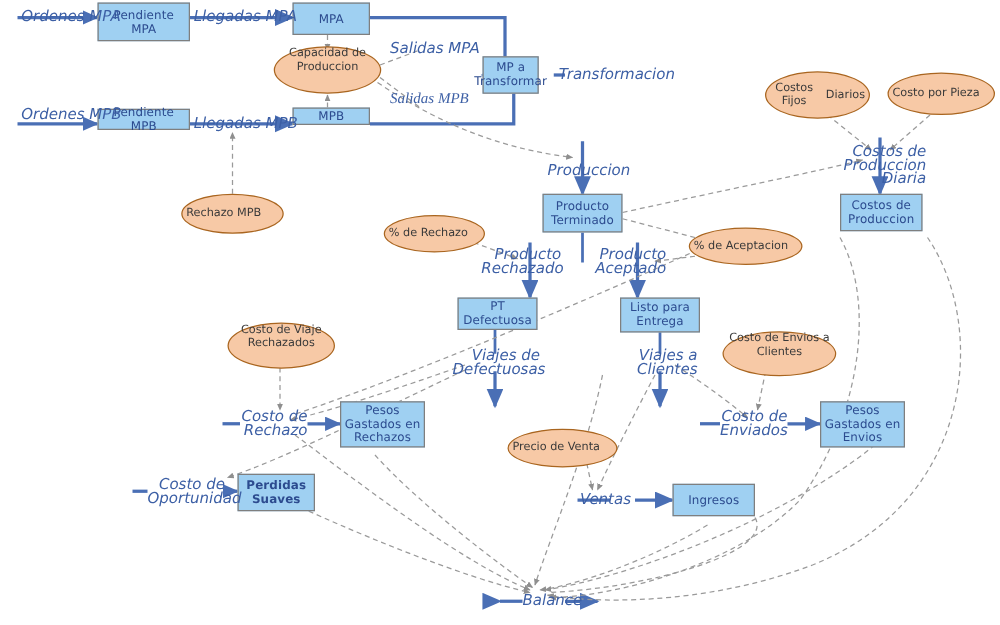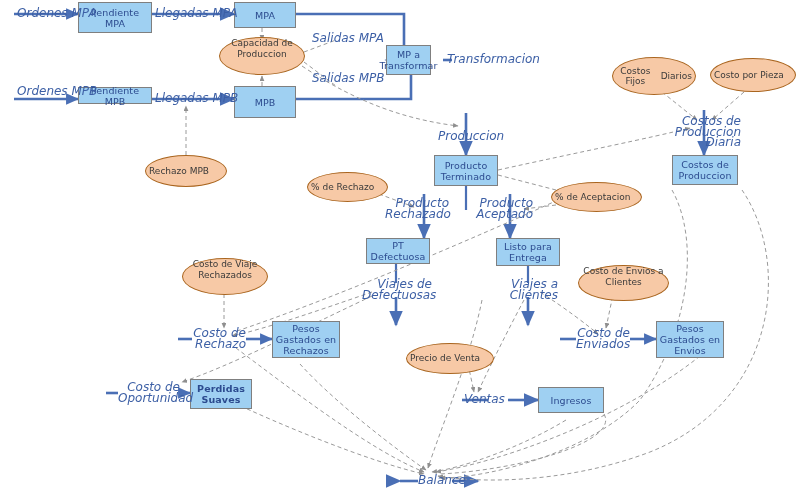--- a/index.html
+++ b/index.html
@@ -191,21 +191,21 @@
   </div>
 
   <div class="stock" style="left:234px;top:2px;width:62px;height:26px;">
     <span>MPA</span>
   </div>
 
   <div class="stock" style="left:78px;top:87px;width:74px;height:17px;">
     <span>Pendiente MPB</span>
   </div>
 
-  <div class="stock" style="left:234px;top:86px;width:62px;height:32px;">
+  <div class="stock" style="left:234px;top:86px;width:62px;height:14px;">
     <span>MPB</span>
   </div>
 
   <div class="stock" style="left:386px;top:45px;width:45px;height:30px;flex-direction:column;">
     <span>MP a</span>
     <span>Transformar</span>
   </div>
 
   <div class="stock" style="left:434px;top:155px;width:64px;height:31px;flex-direction:column;">
     <span>Producto</span>
@@ -301,21 +301,21 @@
   </div>
 
   <div class="flowlabel" style="left:155px;top:93px;">
     <span>Llegadas MPB</span>
   </div>
 
   <div class="flowlabel" style="left:312px;top:33px;font-style:italic;">
     <span>Salidas MPA</span>
   </div>
 
-  <div class="flowlabel" style="left:312px;top:73px;">
+  <div class="flowlabel" style="left:312px;top:73px;font-family:Liberation Serif, serif;">
     <span>Salidas MPB</span>
   </div>
 
   <div class="flowlabel" style="left:447px;top:54px;">
     <span>Transformacion</span>
   </div>
 
   <div class="flowlabel" style="left:438px;top:131px;">
     <span>Produccion</span>
   </div>

